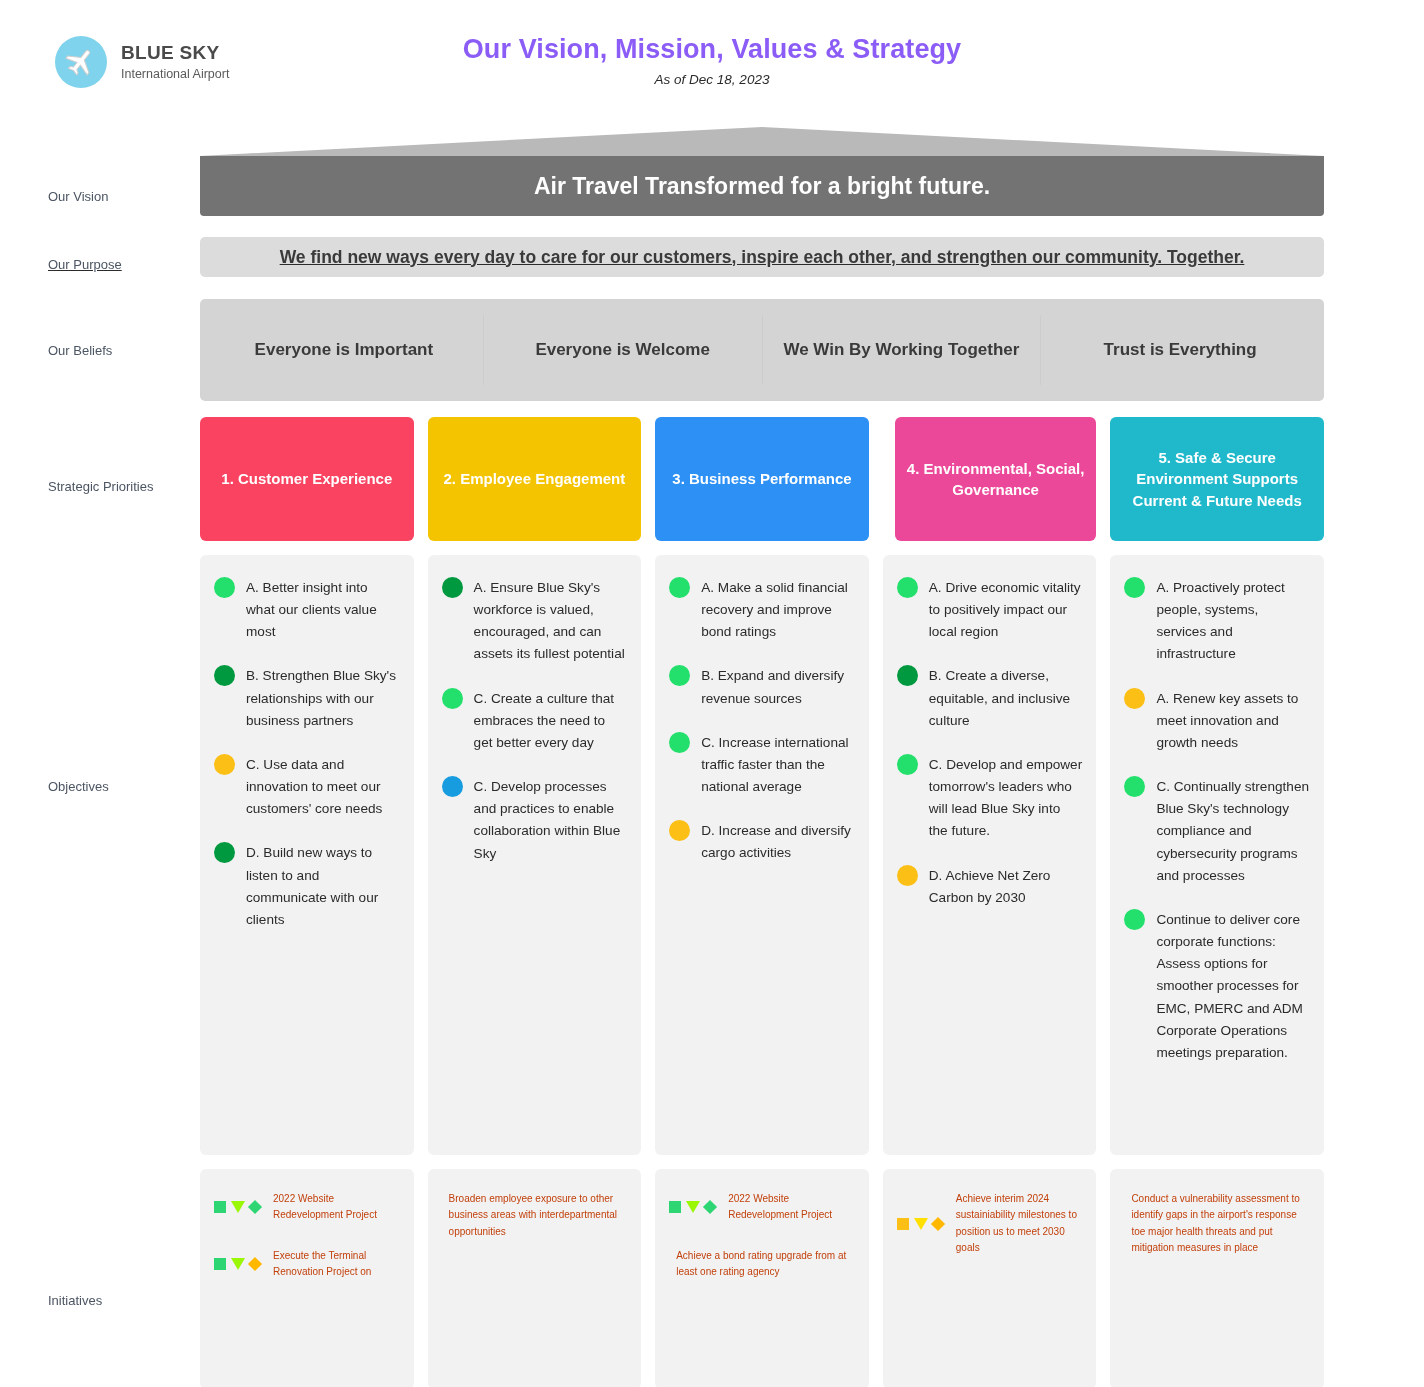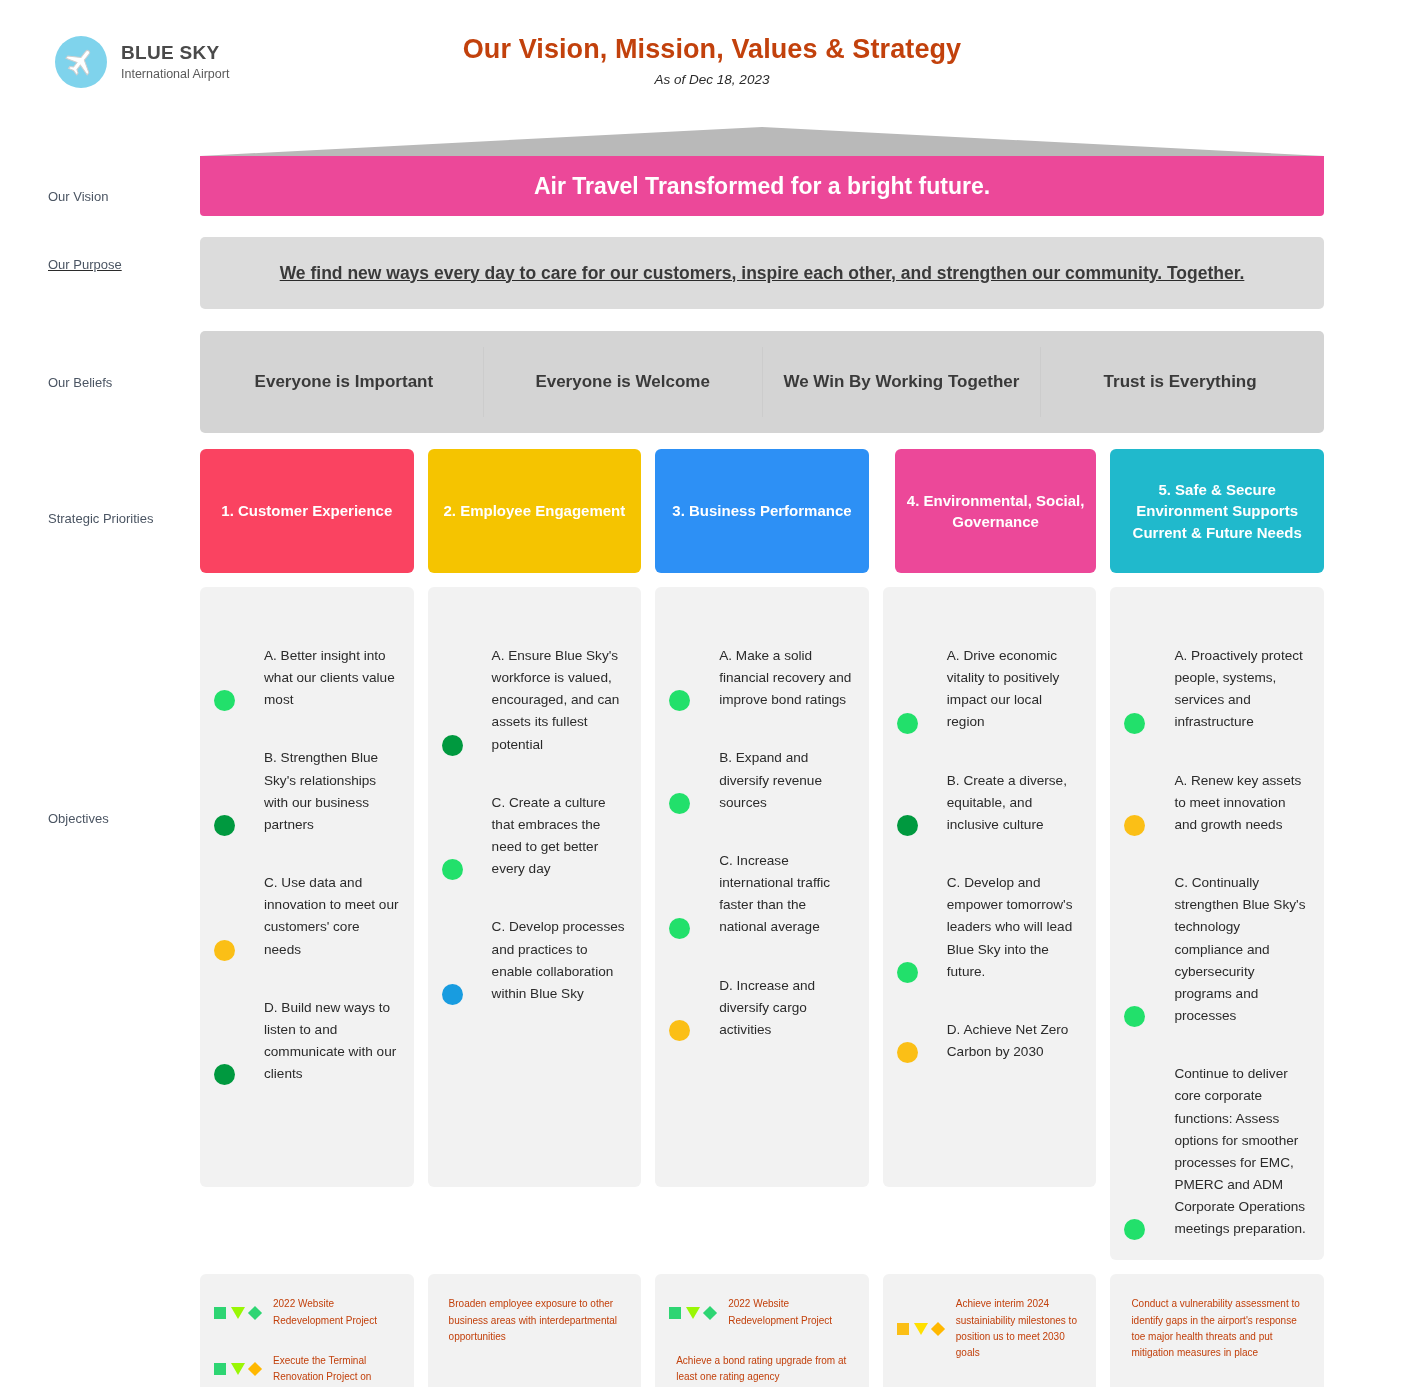--- a/index.html
+++ b/index.html
@@ -54,21 +54,21 @@
   }
   .title-block {
     position: absolute;
     left: 0; right: 0;
     top: 34px;
     text-align: center;
   }
   .page-title {
     font-size: 27px;
     font-weight: bold;
-    color: #c2410c;
+    color: #8b5cf6;
     letter-spacing: .1px;
   }
   .page-subtitle {
     font-size: 13.5px;
     font-style: italic;
     color: #2b2b2b;
     margin-top: 7px;
   }
 
   
@@ -96,41 +96,41 @@
   .vision-row .row-label { padding-top: 62px; }
   .vision-outer { position: relative; }
   .vision-roof {
     width: 1124px;
     height: 29px;
     background: #b9b9b9;
     clip-path: polygon(0% 100%, 50% 0%, 100% 100%);
     display: block;
   }
   .vision-band {
-    background: #ec4899;
+    background: #737373;
     height: 60px;
     border-radius: 0 0 4px 4px;
     display: flex;
     align-items: center;
     justify-content: center;
   }
   .vision-text {
     color: #ffffff;
     font-size: 23px;
     font-weight: bold;
     text-align: center;
   }
 
   
   .purpose-row { margin-top: 21px; text-decoration: underline; }
   .purpose-row .row-label { padding-top: 20px; }
   .purpose-band {
     background: #dcdcdc;
     border-radius: 5px;
-    height: 72px;
+    height: 40px;
     display: flex;
     align-items: center;
     justify-content: center;
   }
   .purpose-text {
     font-size: 17.5px;
     font-weight: bold;
     color: #3a3a3a;
     text-align: center;
   }
@@ -193,24 +193,23 @@
   .objectives-row .row-label { padding-top: 224px; }
   .obj-card {
     background: #f2f2f2;
     border-radius: 6px;
     padding: 22px 14px 20px 14px;
     box-sizing: border-box;
     min-height: 600px;
   }
   .obj-item {
     display: flex;
-    align-items: flex-end;
-    gap: 29px;
+    align-items: flex-start;
+    gap: 11px;
     margin-bottom: 22px;
-    margin-top: 36px;
   }
   .obj-item:last-child { margin-bottom: 0; }
   .dot {
     width: 21px;
     height: 21px;
     border-radius: 50%;
     flex: none;
   }
   .obj-text {
     font-size: 13.6px;

